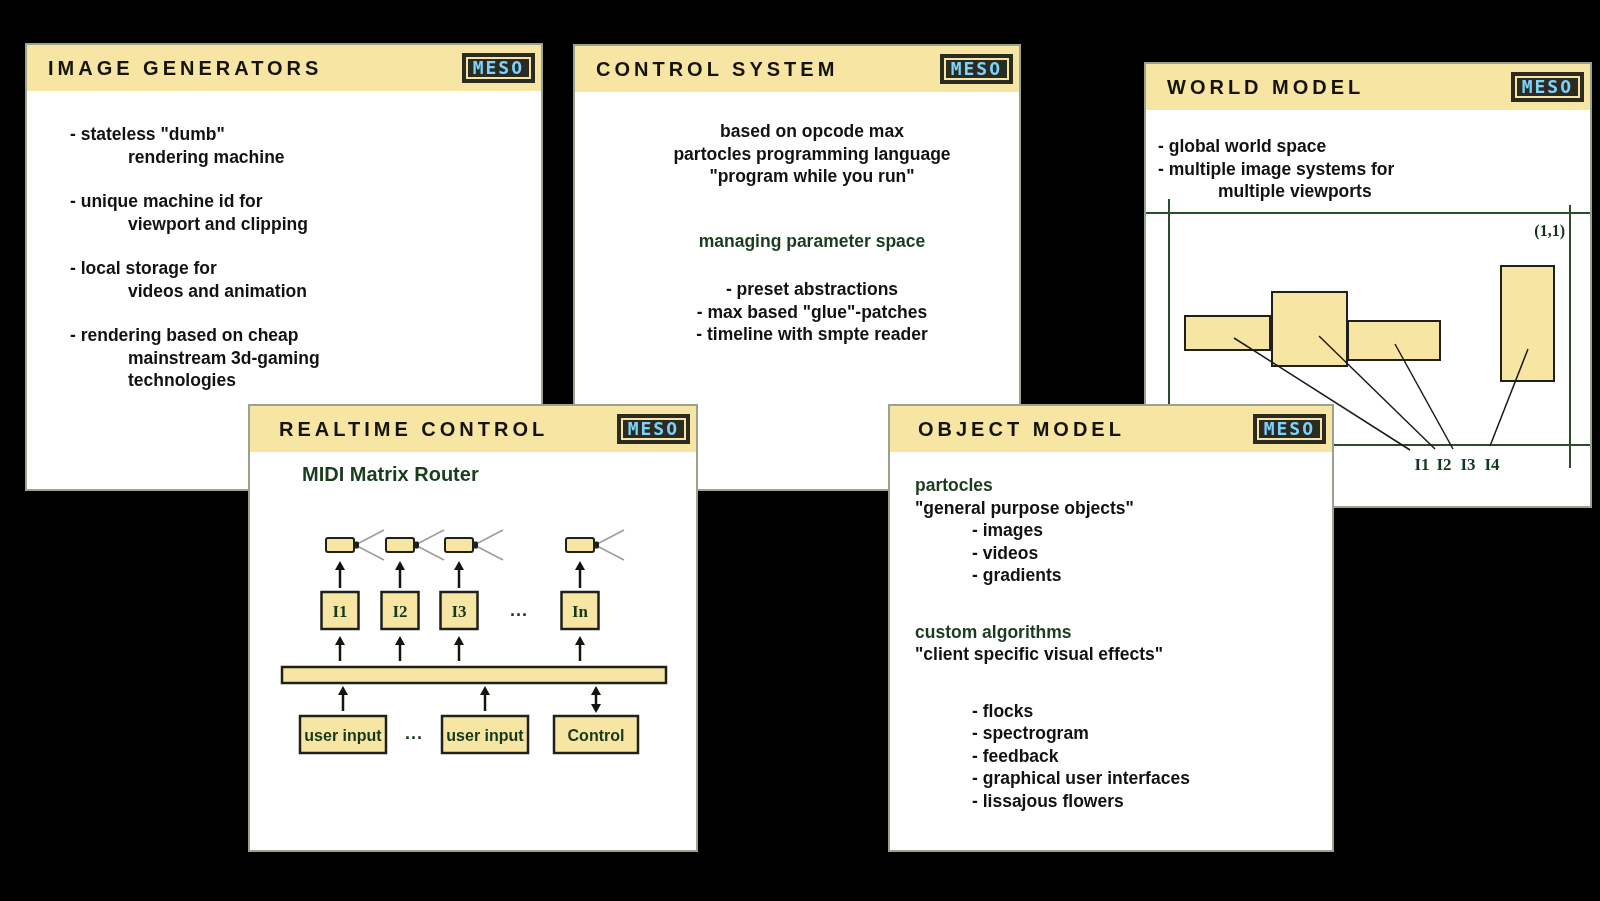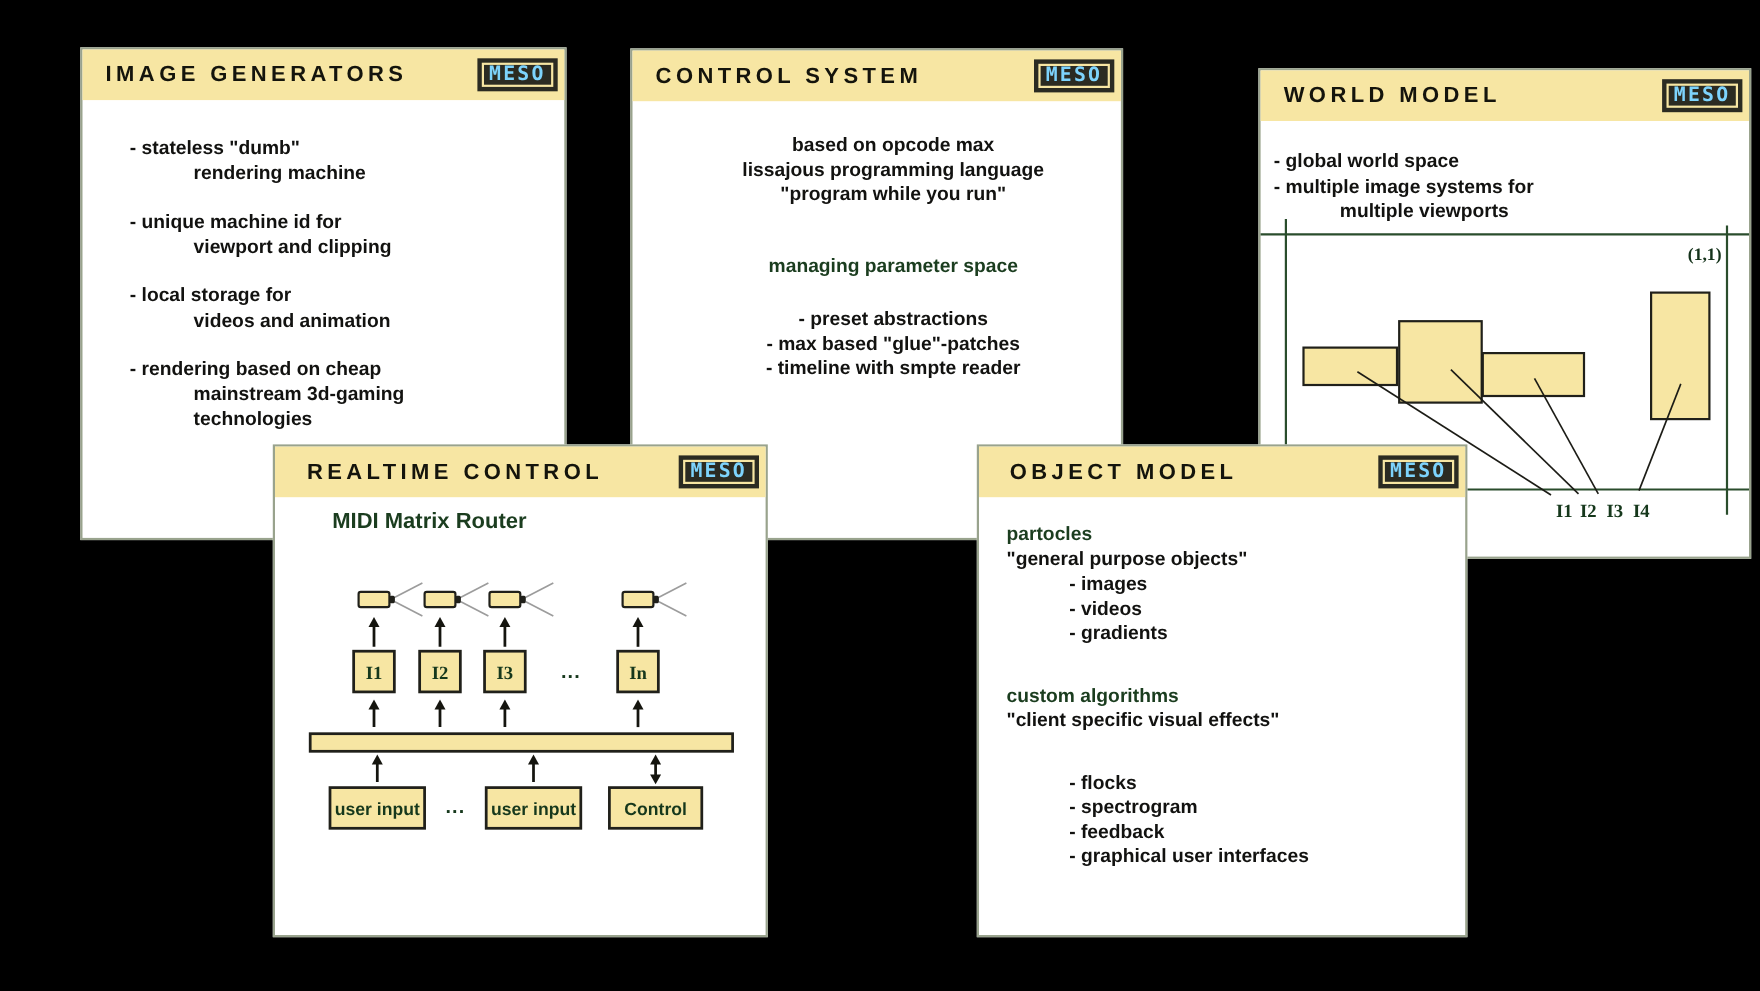--- a/index.html
+++ b/index.html
@@ -39,21 +39,21 @@
   .dots{font-family:"Liberation Sans",sans-serif;font-weight:bold;font-size:18px;
           fill:#16381c;text-anchor:middle;letter-spacing:1px;}
   .corner{font-family:"Liberation Serif",serif;font-weight:bold;font-size:16px;
           fill:#14321a;text-anchor:end;}
 </style>
 </head>
 <body>
 
 <div class="stage">
 
-  <section class="card" style="left:25px;top:43px;width:442px;height:448px;margin-left:48px;">
+  <section class="card" style="left:25px;top:43px;width:518px;height:448px;">
     <header class="band">
       <h1 class="title">IMAGE GENERATORS</h1>
       <div class="meso">
         <span class="meso-inner">MESO</span>
       </div>
     </header>
     <div class="content" style="padding:32px 14px 0 43px;">
       <p class="t mb22">
         <span>- stateless "dumb"</span>
         <span class="ind58">rendering machine</span>
@@ -77,21 +77,21 @@
   <section class="card" style="left:573px;top:44px;width:448px;height:447px;">
     <header class="band">
       <h1 class="title">CONTROL SYSTEM</h1>
       <div class="meso">
         <span class="meso-inner">MESO</span>
       </div>
     </header>
     <div class="content" style="padding:28px 14px 0 44px;text-align:center;">
       <p class="t mb42">
         <span>based on opcode max</span>
-        <span>lissajous programming language</span>
+        <span>partocles programming language</span>
         <span>"program while you run"</span>
       </p>
       <p class="t green mb26">managing parameter space</p>
       <p class="t">
         <span>- preset abstractions</span>
         <span>- max based "glue"-patches</span>
         <span>- timeline with smpte reader</span>
       </p>
     </div>
   </section>
@@ -255,17 +255,18 @@
       </p>
       <p class="t mt22">
         <span class="green">custom algorithms</span>
         <span>"client specific visual effects"</span>
       </p>
       <p class="t mt22">
         <span class="ind57">- flocks</span>
         <span class="ind57">- spectrogram</span>
         <span class="ind57">- feedback</span>
         <span class="ind57">- graphical user interfaces</span>
+        <span class="ind57">- lissajous flowers</span>
       </p>
     </div>
   </section>
 
 </div>
 
 </body></html>

